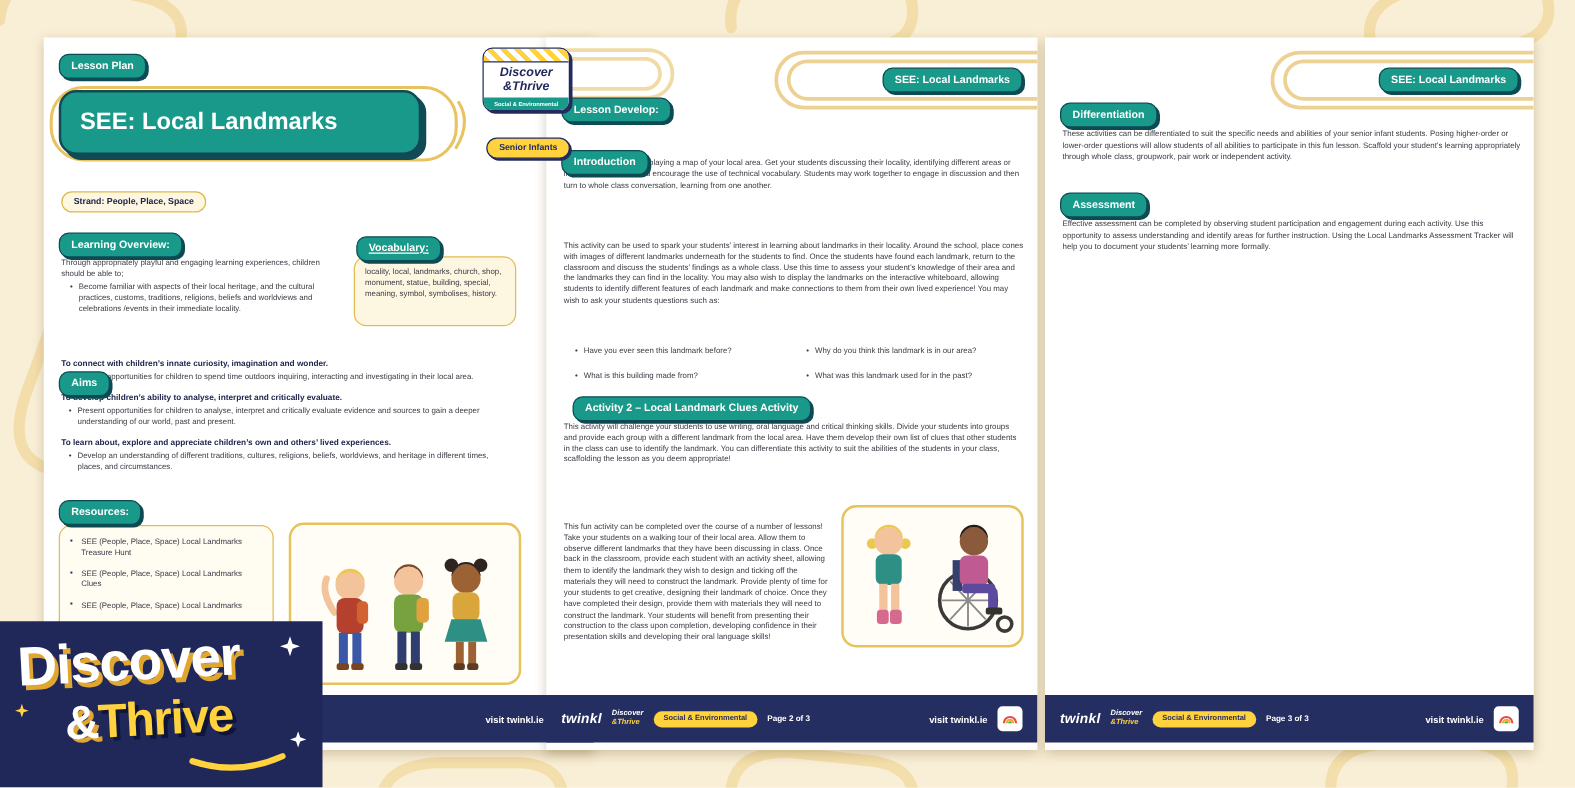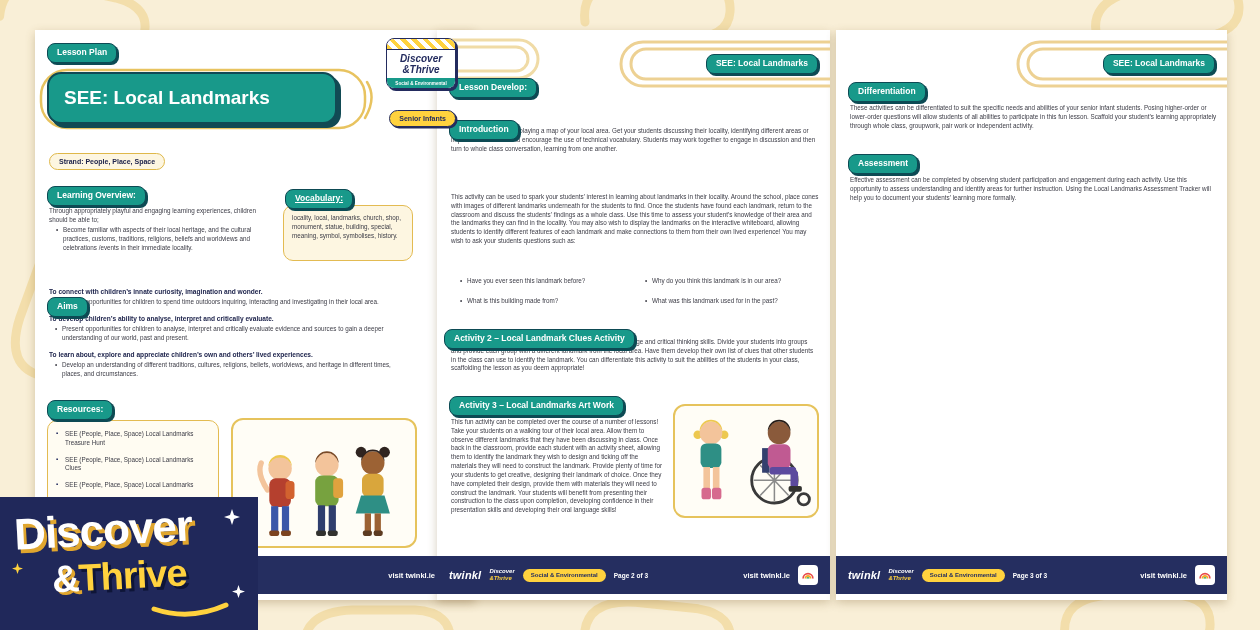--- a/index.html
+++ b/index.html
@@ -68,21 +68,21 @@
   .corner-badge { right:12px; top:24px; }
   .tl-doodle { position:absolute; left:6px; top:2px; z-index:1; }
 
   
   .ov-badge { left:12px; top:48px; }
   .intro-badge { left:12px; top:90px; }
   .intro-txt { left:14px; top:97px; width:366px; }
   .a1-badge { left:12px; top:142px; }
   .a1-txt { left:14px; top:163px; width:368px; }
   .q-grid { left:22px; top:247px; width:356px; display:grid; grid-template-columns:1fr 1fr; column-gap:14px; row-gap:11px; }
-  .a2-badge { left:7px; top:287px;margin-top:12px; }
+  .a2-badge { left:21px; top:287px; }
   .a2-txt { left:14px; top:308px; width:368px; }
   .a3-badge { left:12px; top:366px; }
   .a3-txt { left:14px; top:388px; width:214px; }
   .art-box { position:absolute; left:236px; top:374px; width:146px; height:114px;
              border:2px solid #e6c35c; border-radius:12px; background:#fffdf6; z-index:2; }
   .art-box svg { position:absolute; left:0; bottom:2px; }
 
   
   .diff-badge { left:12px; top:52px; }
   .diff-txt { left:14px; top:74px; width:368px; }
@@ -261,21 +261,20 @@
     <div class="txt q-grid">
       <div class="bullet-row">Have you ever seen this landmark before?</div>
       <div class="bullet-row">Why do you think this landmark is in our area?</div>
       <div class="bullet-row">What is this building made from?</div>
       <div class="bullet-row">What was this landmark used for in the past?</div>
     </div>
 
     <div class="badge a2-badge">Activity 2 – Local Landmark Clues Activity</div>
     <div class="txt a2-txt">This activity will challenge your students to use writing, oral language and critical thinking skills. Divide your students into groups and provide each group with a different landmark from the local area. Have them develop their own list of clues that other students in the class can use to identify the landmark. You can differentiate this activity to suit the abilities of the students in your class, scaffolding the lesson as you deem appropriate!</div>
 
-    <div class="badge a3-badge">Activity 3 – Local Landmarks Art Work</div>
     <div class="txt a3-txt">This fun activity can be completed over the course of a number of lessons! Take your students on a walking tour of their local area. Allow them to observe different landmarks that they have been discussing in class. Once back in the classroom, provide each student with an activity sheet, allowing them to identify the landmark they wish to design and ticking off the materials they will need to construct the landmark. Provide plenty of time for your students to get creative, designing their landmark of choice. Once they have completed their design, provide them with materials they will need to construct the landmark. Your students will benefit from presenting their construction to the class upon completion, developing confidence in their presentation skills and developing their oral language skills!</div>
 
     <div class="art-box">
       <svg width="142" height="110" viewBox="0 0 150 115">
 
         <circle cx="24" cy="32" r="4.5" fill="#edc84f"></circle>
         <circle cx="52" cy="32" r="4.5" fill="#edc84f"></circle>
         <circle cx="38" cy="30" r="12" fill="#f3c49b"></circle>
         <path d="M26 28 a12 12 0 0 1 24 0 q-4 -10 -12 -10 t-12 10 z" fill="#edc84f"></path>
         <rect x="27" y="41" width="22" height="26" rx="6" fill="#2e8f85"></rect>

